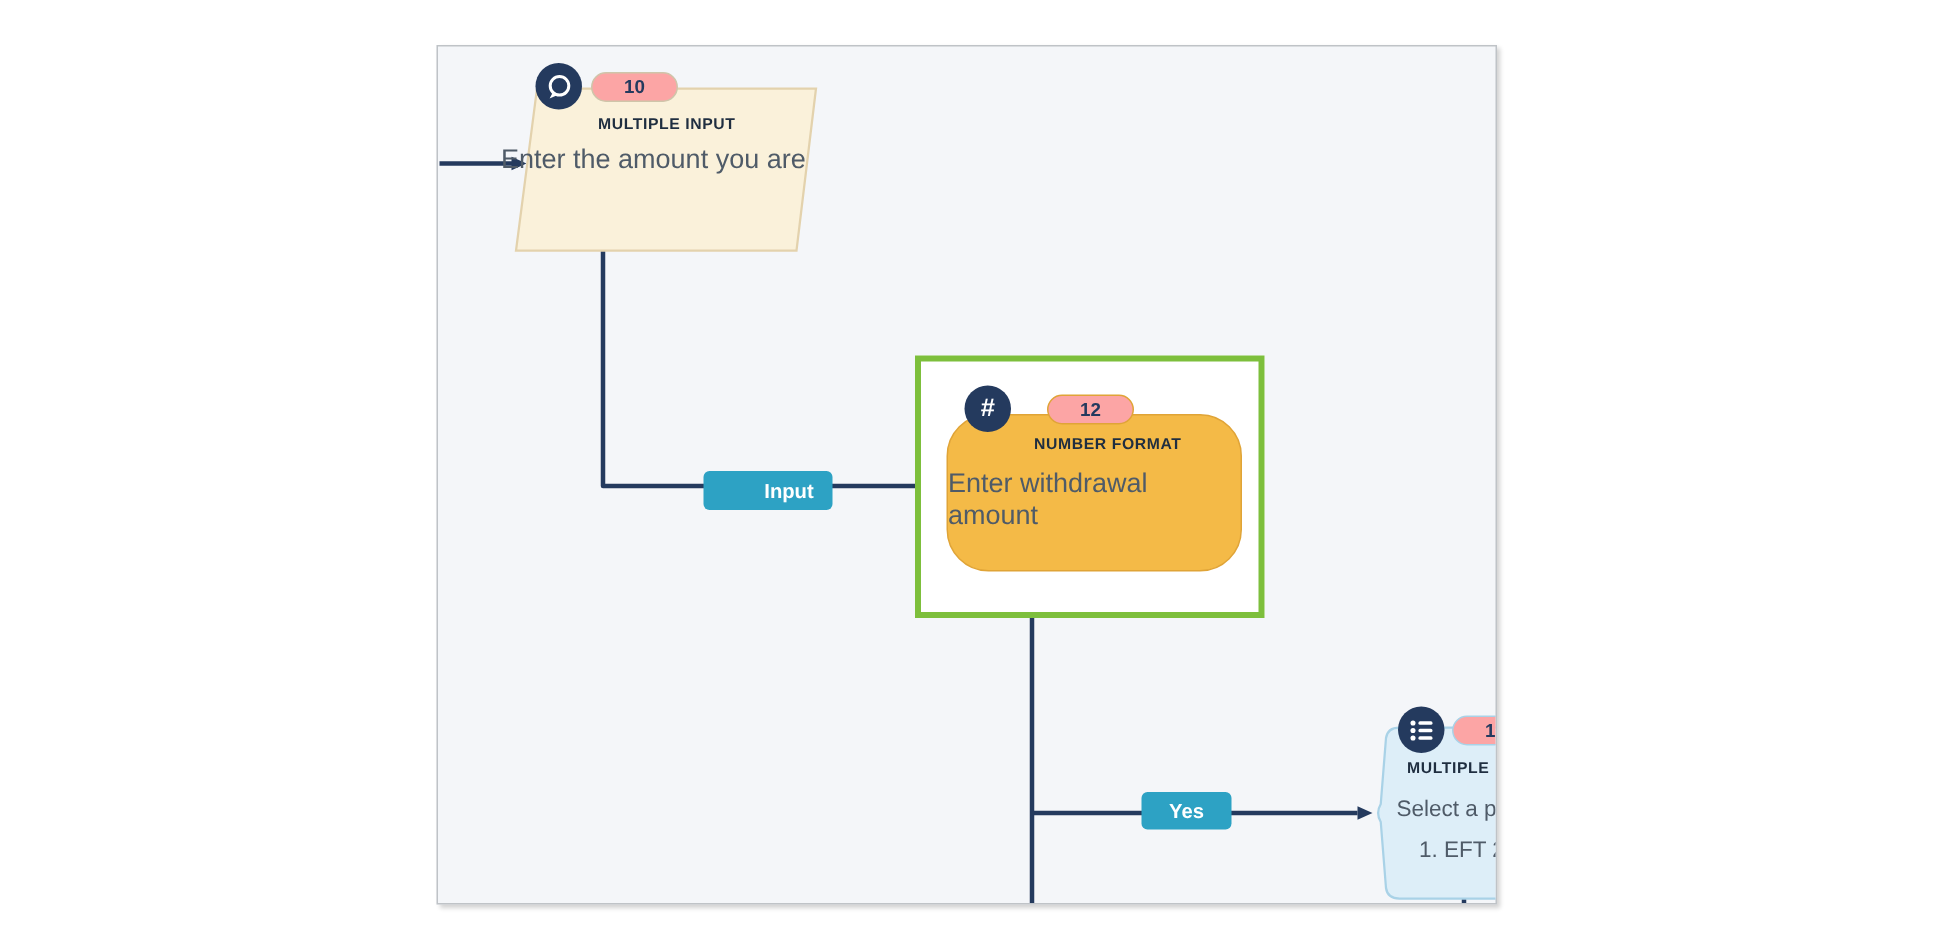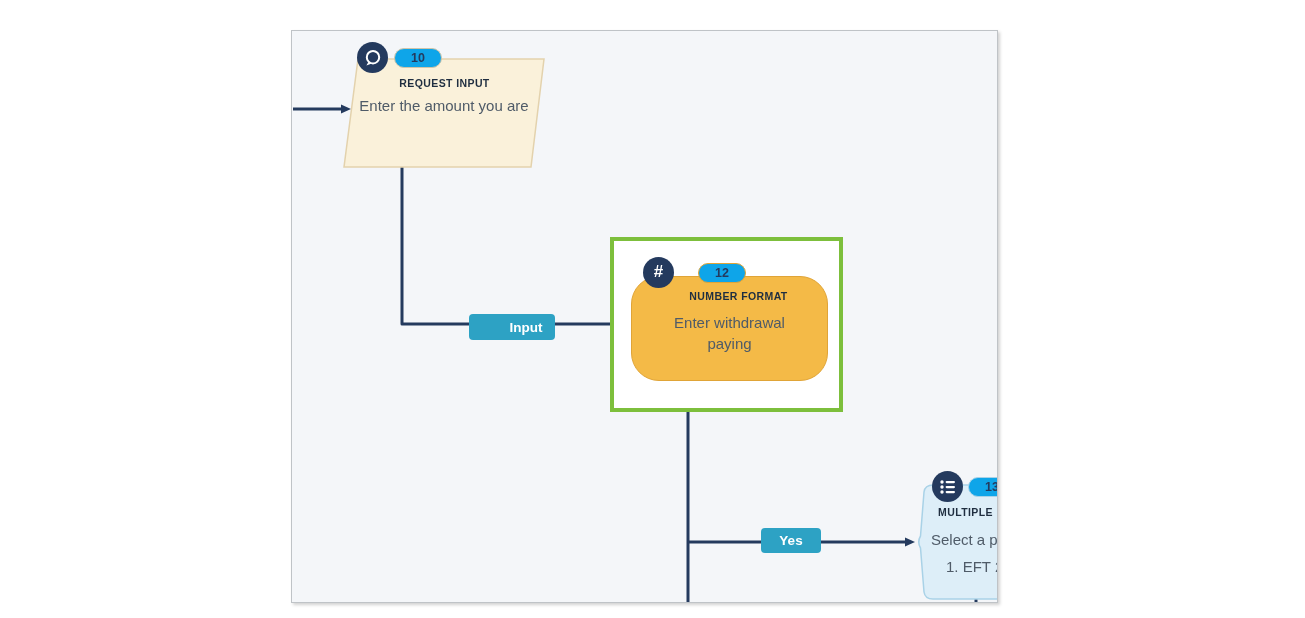--- a/index.html
+++ b/index.html
@@ -34,35 +34,35 @@
   }
 
   .node-icon{
     position:absolute;width:31px;height:31px;border-radius:50%;
     background:var(--navy);display:flex;align-items:center;justify-content:center;
   }
   .node-icon svg{display:block;}
   .hash-glyph{color:#ffffff;font-size:17px;font-weight:bold;line-height:1;transform:translateY(-1px);}
 
   .badge{
-    position:absolute;width:48px;height:20px;border-radius:11px;
-    background:#0ea5e9;display:flex;align-items:center;justify-content:center;
+    position:absolute;width:58px;height:20px;border-radius:11px;
+    background:#fca5a5;display:flex;align-items:center;justify-content:center;
     font-size:12.5px;font-weight:bold;color:var(--navy);box-sizing:border-box;
   }
   .badge-cream{border:1.5px solid var(--cream-badge-border);}
   .badge-amber{border:1.5px solid var(--amber-border);}
   .badge-blue{border:1.5px solid var(--blue-border);}
 
   .node-title{
     position:absolute;font-size:10.5px;font-weight:bold;letter-spacing:.4px;
     color:var(--title-color);text-align:center;white-space:nowrap;
   }
   .node-body{
-    position:absolute;font-size:15px;color:var(--body-color);
-    text-align:center;line-height:22px;white-space:nowrap;
+    position:absolute;font-size:18px;color:var(--body-color);
+    text-align:left;line-height:22px;white-space:nowrap;
   }
   .frag{position:absolute;font-size:15px;color:var(--body-color);white-space:nowrap;}
 
   .edge-label{
     position:absolute;background:var(--teal);color:#ffffff;
     font-size:13.5px;font-weight:bold;border-radius:4px;
     display:flex;align-items:center;justify-content:center;
   }
   .label-input{left:177px;top:283px;width:58px;height:26px;padding-left:28px;}
   .label-yes{left:469px;top:497px;width:60px;height:25px;}
@@ -90,37 +90,37 @@
   <svg class="node-shape-svg" style="left:50px;top:26px;" width="204" height="112">
     <polygon class="shape-cream" points="16,2 202,2 189,110 2,110"></polygon>
   </svg>
   <div class="node-icon" style="left:65px;top:11px;">
     <svg width="20" height="20" viewBox="-10 -10 20 20">
       <circle cx="0" cy="-0.8" r="6.2" fill="none" stroke="#ffffff" stroke-width="2"></circle>
       <path d="M -4.3 3.4 L -6.6 7.6 L -1.2 5.4 Z" fill="#ffffff"></path>
     </svg>
   </div>
   <div class="badge badge-cream" style="left:102px;top:17px;">10</div>
-  <div class="node-title" style="left:60px;top:46px;width:185px;">REQUEST INPUT</div>
+  <div class="node-title" style="left:60px;top:46px;width:185px;">MULTIPLE INPUT</div>
   <div class="node-body" style="left:42px;top:64px;width:220px;">
     <div>Enter the amount you are</div>
   </div>
 
   <div class="edge-label label-input">Input</div>
 
   <div class="selection-box"></div>
   <div class="node-rect"></div>
   <div class="node-icon" style="left:351px;top:226px;">
     <span class="hash-glyph">#</span>
   </div>
   <div class="badge badge-amber" style="left:406px;top:232px;">12</div>
   <div class="node-title" style="left:340px;top:259px;width:213px;">NUMBER FORMAT</div>
   <div class="node-body" style="left:340px;top:281px;width:195px;line-height:21px;">
     <div>Enter withdrawal</div>
-    <div>paying</div>
+    <div>amount</div>
   </div>
 
   <div class="edge-label label-yes">Yes</div>
 
   <svg class="node-shape-svg" style="left:620px;top:450px;" width="92" height="122">
     <path class="shape-blue" d="M 90 4 L 21 4 Q 13 4 12 11 L 8.5 55 Q 5 61 8.5 67 L 12 111 Q 13 118 21 118 L 90 118" fill-rule="evenodd"></path>
   </svg>
   <div class="node-icon" style="left:640px;top:440px;">
     <svg width="20" height="20" viewBox="-10 -10 20 20">
       <circle cx="-6" cy="-5" r="1.7" fill="#ffffff"></circle>

